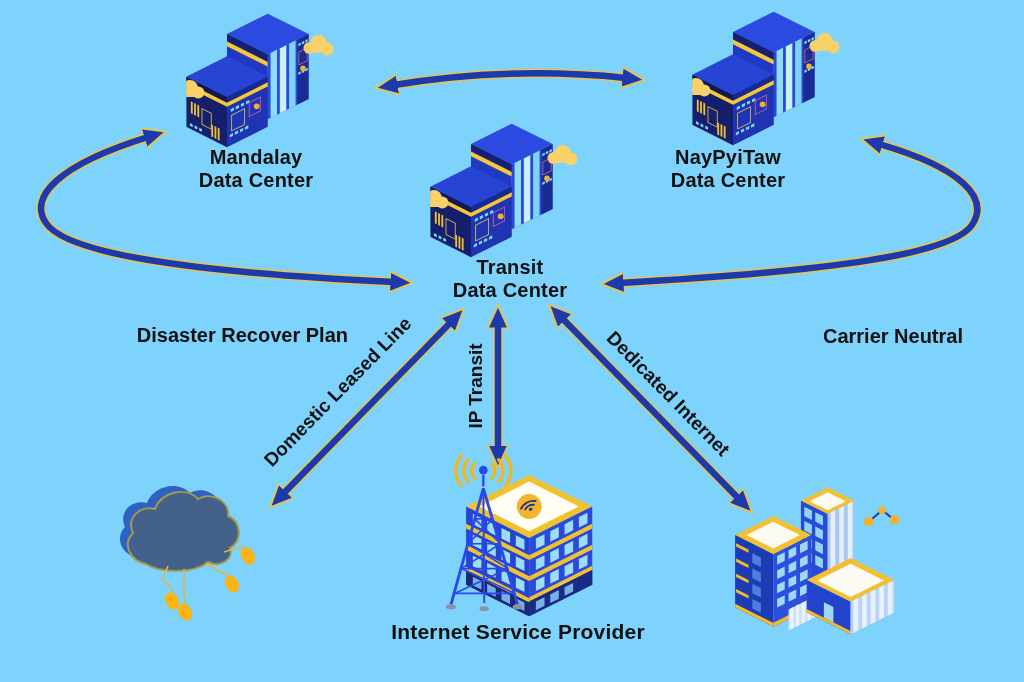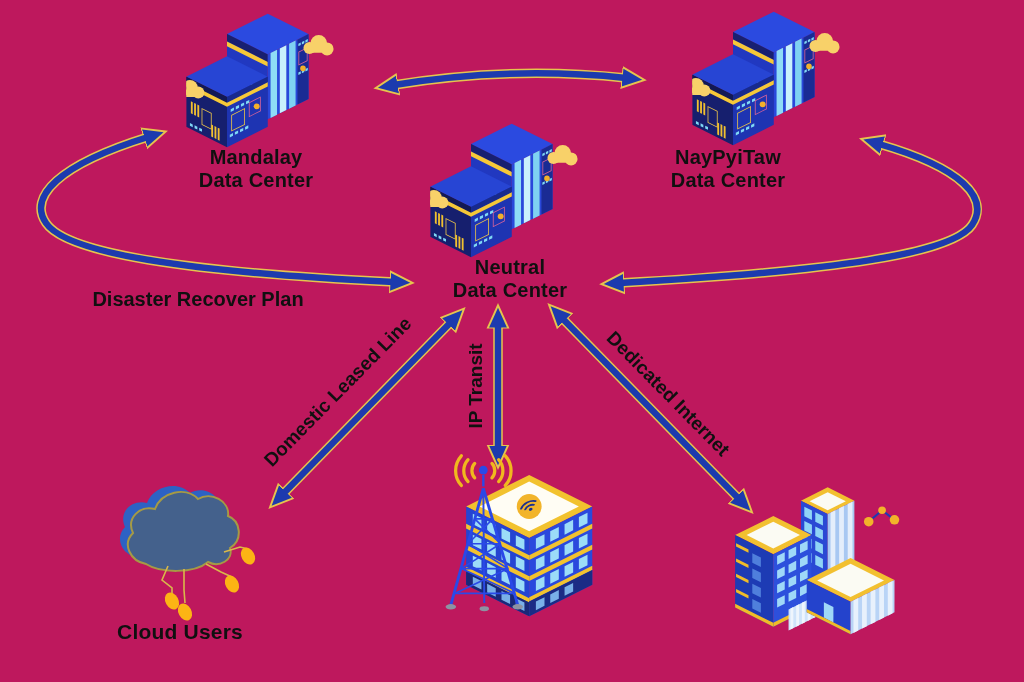--- a/index.html
+++ b/index.html
@@ -1,25 +1,25 @@
 <!DOCTYPE html>
 <html><head>
 <meta charset="utf-8">
 <style>
   html,body{margin:0;padding:0;background:#ffffff;}
-  #canvas{position:relative;width:1024px;height:682px;background:#be185d;overflow:hidden;
+  #canvas{position:relative;width:1024px;height:682px;background:#7dd3fc;overflow:hidden;
           font-family:"Liberation Sans",sans-serif;}
   .icon{position:absolute;}
   .icon svg{display:block;width:100%;height:100%;}
   #arrows{position:absolute;left:0;top:0;pointer-events:none;}
   .nlabel{position:absolute;text-align:center;color:#101010;font-weight:700;
           font-size:20px;line-height:23px;letter-spacing:.2px;}
   .nlabel .l{display:block;}
-  .elabel{position:absolute;text-align:center;color:#101010;font-weight:700;
-          font-size:20px;line-height:22px;}
+  .elabel{position:absolute;text-align:right;color:#101010;font-weight:700;
+          font-size:20px;line-height:22px;margin-top:36px;}
   .rlabel{position:absolute;text-align:center;color:#101010;font-weight:700;
           font-size:19px;line-height:24px;white-space:nowrap;}
   .big{font-size:21px;}
 </style>
 </head>
 <body>
 
 <svg width="0" height="0" style="position:absolute" aria-hidden="true">
 <defs>
 
@@ -340,25 +340,26 @@
 
   <div class="nlabel" style="left:156px;top:146px;width:200px">
     <span class="l">Mandalay</span>
     <span class="l">Data Center</span>
   </div>
   <div class="nlabel" style="left:628px;top:146px;width:200px">
     <span class="l">NayPyiTaw</span>
     <span class="l">Data Center</span>
   </div>
   <div class="nlabel" style="left:410px;top:256px;width:200px">
-    <span class="l">Neutral</span>
+    <span class="l">Transit</span>
     <span class="l">Data Center</span>
   </div>
-  <div class="nlabel big" style="left:80px;top:620px;width:200px">
-    <span>Cloud Users</span>
+  <div class="nlabel big" style="left:368px;top:620px;width:300px">
+    <span>Internet Service Provider</span>
   </div>
 
   <div class="elabel" style="left:48px;top:288px;width:300px">Disaster Recover Plan</div>
+  <div class="elabel" style="left:663px;top:289px;width:300px">Carrier Neutral</div>
   <div class="rlabel" style="left:213px;top:380px;width:250px;transform:rotate(-45.5deg)">Domestic Leased Line</div>
   <div class="rlabel" style="left:411px;top:374px;width:130px;transform:rotate(-90deg)">IP Transit</div>
   <div class="rlabel" style="left:553px;top:382px;width:230px;transform:rotate(45.5deg)">Dedicated Internet</div>
 
 </div>
 
 </body></html>

